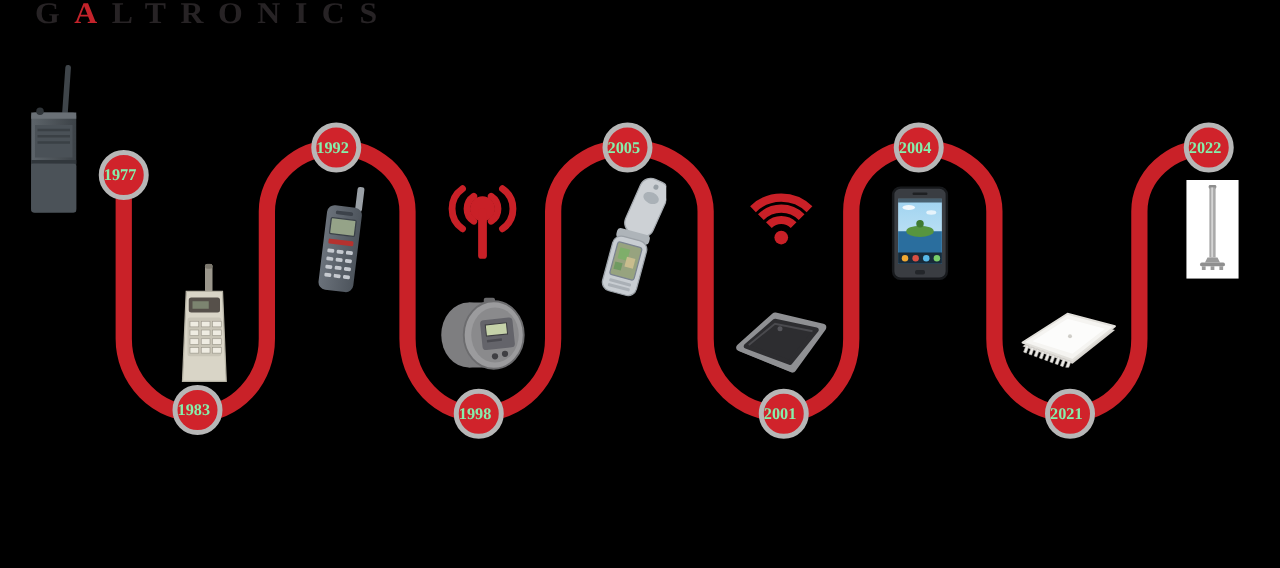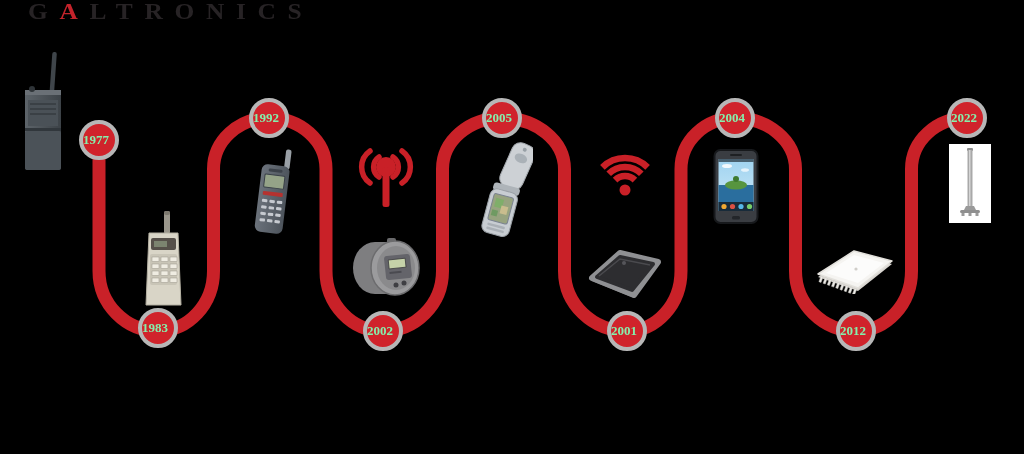--- a/index.html
+++ b/index.html
@@ -25,25 +25,25 @@
   <div class="logo"><span>G</span><span class="accent">A</span><span>LTRONICS</span></div>
 
   <svg id="wave" width="1024" height="454" viewBox="0 0 1024 454">
     <path id="wavepath" fill="none" stroke="#c92128" stroke-width="13" d="M 99 140 L 99 271 A 59 60 0 0 0 158 331 A 55.5 60 0 0 0 213.5 271 L 213.5 169 A 55.5 51 0 0 1 269 118 A 57 51 0 0 1 326 169 L 326 271 A 57 60 0 0 0 383 331 A 59.5 60 0 0 0 442.5 271 L 442.5 169 A 59.5 51 0 0 1 502 118 A 62.5 51 0 0 1 564.5 169 L 564.5 271 A 62.5 60 0 0 0 627 331 A 54 60 0 0 0 681 271 L 681 169 A 54 51 0 0 1 735 118 A 60.5 51 0 0 1 795.5 169 L 795.5 271 A 60.5 60 0 0 0 856 331 A 55.5 60 0 0 0 911.5 271 L 911.5 169 A 55.5 51 0 0 1 967 118"></path>
   </svg>
 
   <div id="badges">
       <div class="badge" style="left: 99px; top: 140px;">1977</div>
       <div class="badge" style="left: 158px; top: 328px;">1983</div>
       <div class="badge" style="left: 269px; top: 118px;">1992</div>
-      <div class="badge" style="left: 383px; top: 331px;">2002</div>
+      <div class="badge" style="left: 383px; top: 331px;">1998</div>
       <div class="badge" style="left: 502px; top: 118px;">2005</div>
       <div class="badge" style="left: 627px; top: 331px;">2001</div>
       <div class="badge" style="left: 735px; top: 118px;">2004</div>
-      <div class="badge" style="left: 856px; top: 331px;">2012</div>
+      <div class="badge" style="left: 856px; top: 331px;">2021</div>
       <div class="badge" style="left: 967px; top: 118px;">2022</div>
     </div>
 
   <div class="device" style="left:20px;top:52px;width:46px;height:122px">
     <svg viewBox="0 0 46 122">
       <defs>
           <linearGradient id="wk" x1="0" y1="0" x2="1" y2="0">
         <stop offset="0" stop-color="#5d646a"></stop>
             <stop offset="1" stop-color="#3c4247"></stop>
           </linearGradient>

